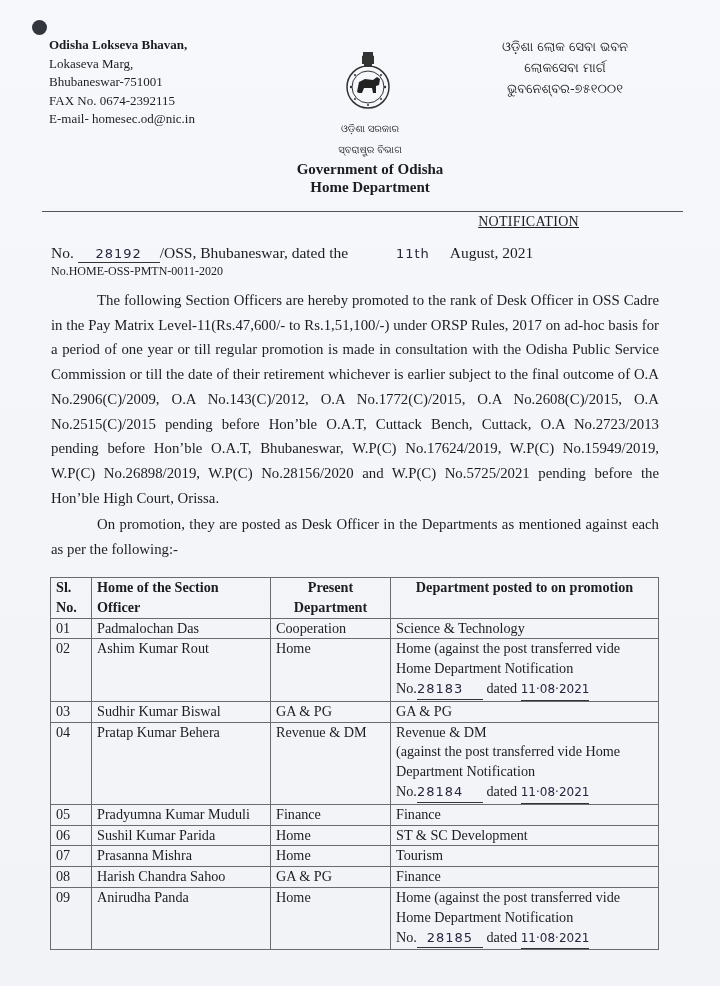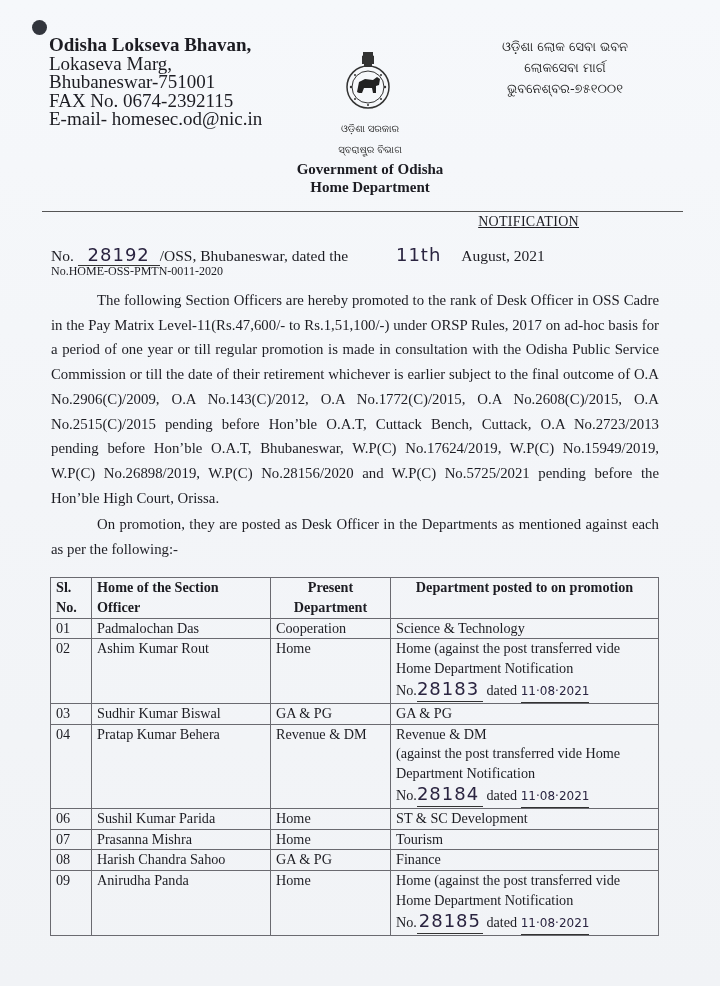--- a/index.html
+++ b/index.html
@@ -12,21 +12,21 @@
   }
   .page {
     position:absolute; left:0; top:0; width:720px; height:986px;
     background:linear-gradient(180deg,#f6f8fb 0%,#f3f5f8 50%,#f1f3f6 100%);
   }
   .punch-hole {
     position:absolute; left:32px; top:20px; width:15px; height:15px;
     border-radius:50%; background:#33363d;
   }
   .addr-left {
-    position:absolute; left:49px; top:36px; font-size:19px; line-height:18.5px;
+    position:absolute; left:49px; top:36px; font-size:13px; line-height:18.5px;
   }
   .addr-left .bold { font-weight:bold; }
   .addr-right {
     position:absolute; left:500px; top:36px; width:130px; text-align:center;
     font-family:"DejaVu Sans", sans-serif; font-size:13px; line-height:21px; color:#222;
   }
   .emblem {
     position:absolute; left:343px; top:52px; width:50px; height:58px;
   }
   .center-block {
@@ -43,21 +43,21 @@
     border-top:1.5px solid #555;
   }
   .notif-title {
     position:absolute; left:0; width:579px; top:214px; text-align:right;
     font-weight:normal; font-size:14px; text-decoration:underline; letter-spacing:0.3px;
   }
   .no-line {
     position:absolute; left:51px; top:244px; font-size:15.5px; white-space:nowrap;
   }
   .hand {
-    font-family:"DejaVu Sans", sans-serif; font-size:18px; color:#2a2440;
+    font-family:"DejaVu Sans", sans-serif; font-size:13px; color:#2a2440;
     letter-spacing:1px;
   }
   .blank {
     display:inline-block; border-bottom:1px solid #333; text-align:center;
   }
   .file-no {
     position:absolute; left:51px; top:264px; font-size:12px;
   }
   .para {
     position:absolute; left:51px; width:608px; font-size:14.8px; line-height:24.7px;
@@ -187,20 +187,26 @@
         <td>04</td>
         <td>Pratap Kumar Behera</td>
         <td>Revenue &amp; DM</td>
         <td>
           <div>Revenue &amp; DM</div>
           <div>(against the post transferred vide Home Department Notification</div>
           <div><span>No.</span><span class="h-ul" style="width:66px;"><span class="hand">28184</span></span> <span>dated</span> <span class="h-ul"><span class="hand" style="font-size:12px;letter-spacing:0;">11·08·2021</span></span></div>
         </td>
       </tr>
       <tr>
+        <td>05</td>
+        <td>Pradyumna Kumar Muduli</td>
+        <td>Finance</td>
+        <td>Finance</td>
+      </tr>
+      <tr>
         <td>06</td>
         <td>Sushil Kumar Parida</td>
         <td>Home</td>
         <td>ST &amp; SC Development</td>
       </tr>
       <tr>
         <td>07</td>
         <td>Prasanna Mishra</td>
         <td>Home</td>
         <td>Tourism</td>

